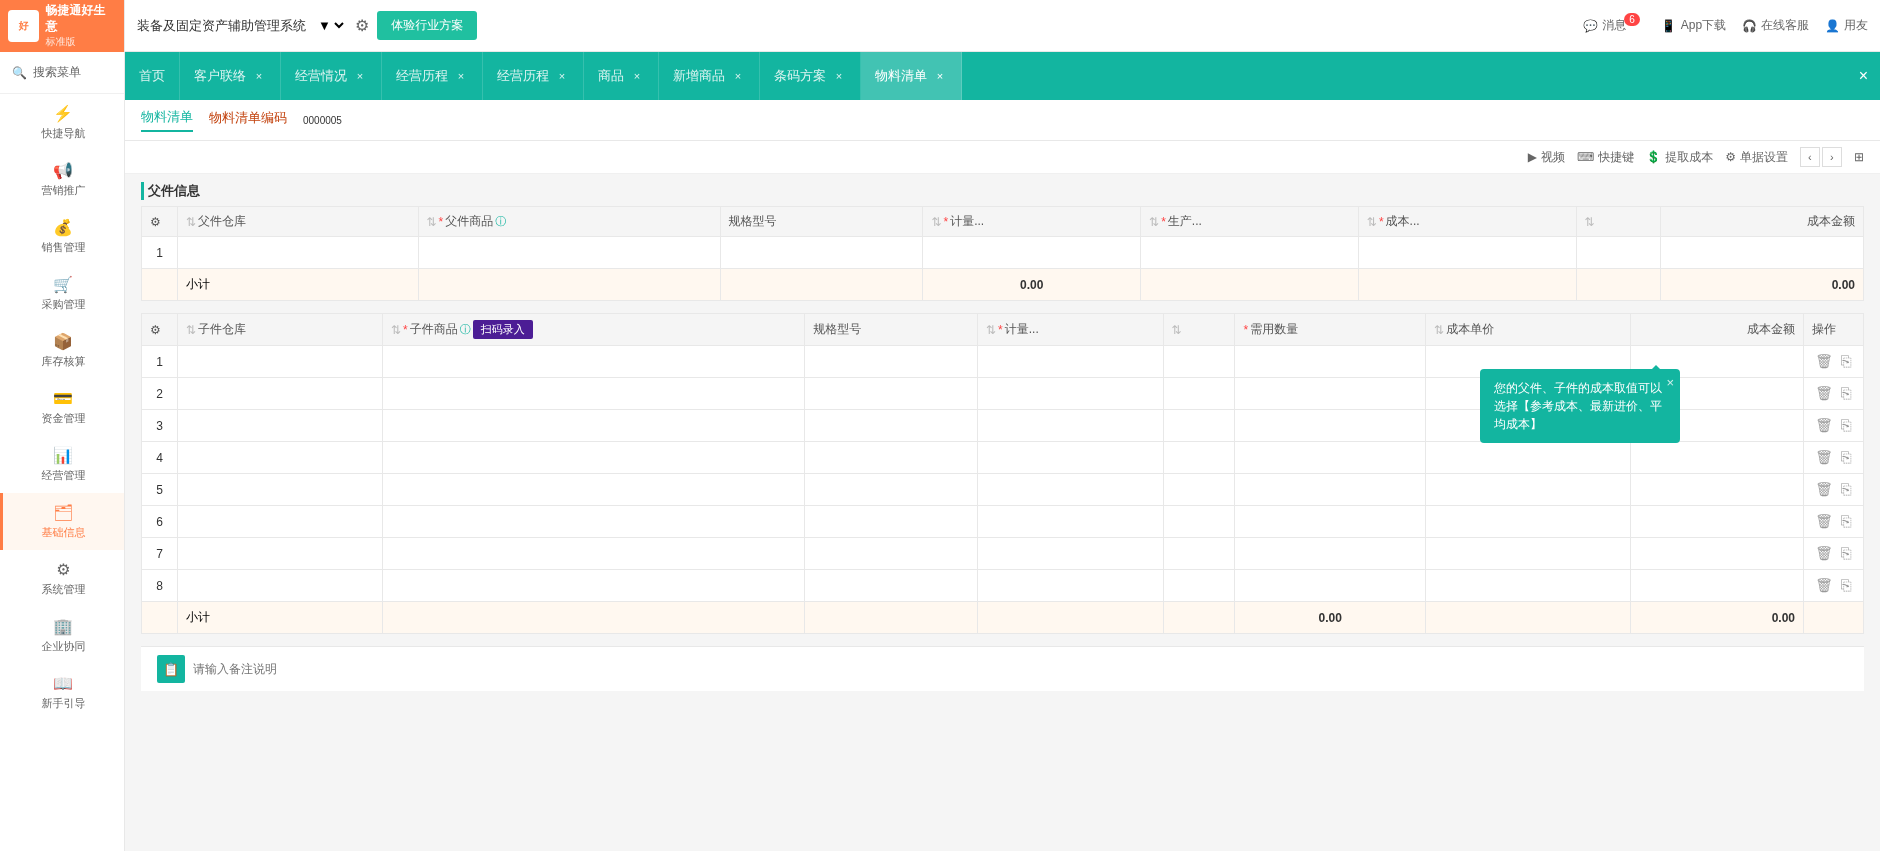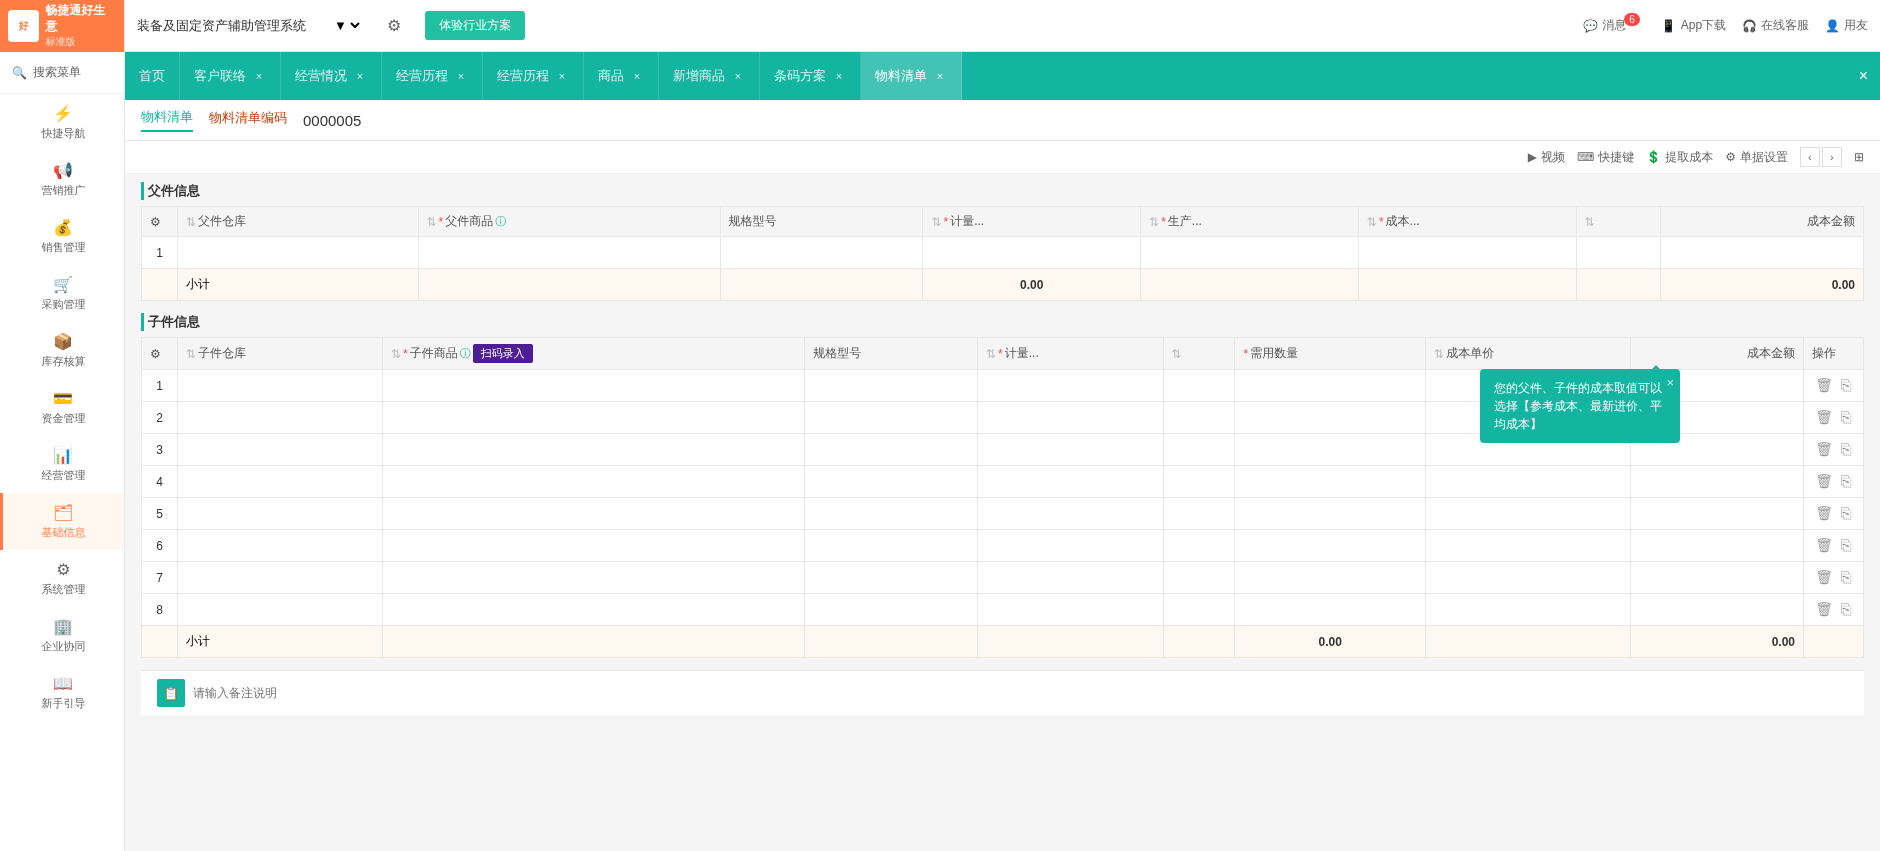--- a/index.html
+++ b/index.html
@@ -74,21 +74,21 @@
     .topbar {
       background: #fff;
       height: 52px;
       display: flex;
       align-items: center;
       justify-content: space-between;
       padding: 0 12px;
       border-bottom: 1px solid #e8e8e8;
       flex-shrink: 0;
     }
-    .topbar-left { display: flex; align-items: center; gap: 24px; }
+    .topbar-left { display: flex; align-items: center; gap: 8px; }
     .topbar-title { font-size: 13px; color: #333; }
     .topbar-select { border: none; background: none; font-size: 13px; cursor: pointer; }
     .topbar-settings { color: #666; cursor: pointer; font-size: 16px; }
     .topbar-cta {
       background: #20c0a0;
       color: #fff;
       border: none;
       padding: 6px 14px;
       border-radius: 3px;
       cursor: pointer;
@@ -452,21 +452,21 @@
       <span class="tab-close-x">×</span>
     </div>
     <div class="tab-end-close">×</div>
   </div>
 
   <div class="content-area">
 
     <div class="sub-header">
       <span class="sub-header-tab active">物料清单</span>
       <span class="sub-header-tab">物料清单编码</span>
-      <span style="font-size:15px;color:#333;text-align:right;">0000005</span>
+      <span style="font-size:10px;color:#333;text-align:right;">0000005</span>
     </div>
 
     <div class="toolbar">
       <div class="toolbar-item">
         <span>▶</span>
         <span>视频</span>
       </div>
       <div class="toolbar-item">
         <span>⌨</span>
         <span>快捷键</span>
@@ -572,21 +572,20 @@
               <td></td>
               <td></td>
               <td></td>
               <td class="value" style="text-align:right;">0.00</td>
             </tr>
           </tbody>
         </table>
       </div>
 
       <div class="section">
-        <div class="section-title">子件信息</div>
         <table class="data-table">
           <thead>
             <tr>
               <th class="col-settings">
                 <span>⚙</span>
               </th>
               <th>
                 <div class="col-header-with-sort">
                   <span style="color:#bbb">⇅</span>
                   <span>子件仓库</span>

